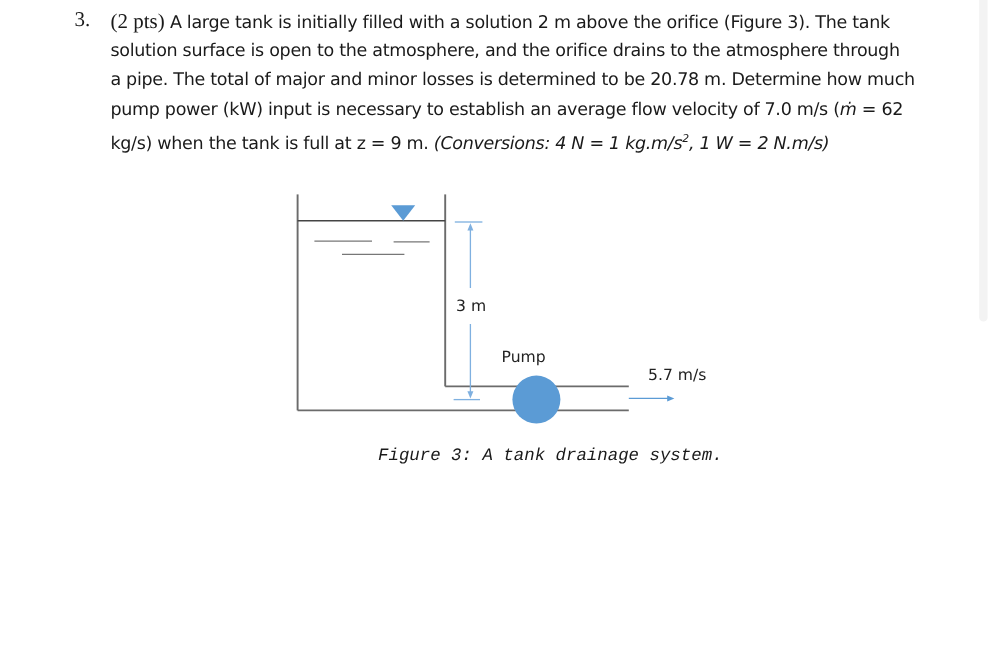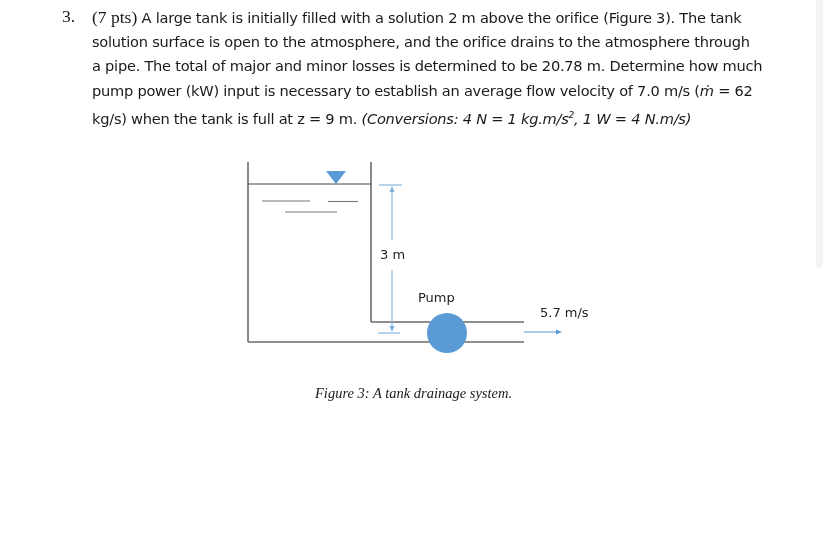--- a/index.html
+++ b/index.html
@@ -17,37 +17,37 @@
     .para .line { display: block; white-space: nowrap; }
     .serif { font-family: "Liberation Serif", serif; font-size: 17.5px; letter-spacing: 0; }
     .ital { font-style: italic; }
     .scrollbar {
       position: absolute; left: 816px; top: 0; width: 7px; height: 268px;
       background: #f3f3f3; border-radius: 0 0 4px 4px;
     }
     svg.figure { position: absolute; left: 0; top: 0; }
     .fig-label { font-family: "DejaVu Sans", sans-serif; font-size: 13px; fill: #222; }
     .caption {
-      position: absolute; left: 315px; top: 385px;
-      font-family: Liberation Serif, serif; font-style: italic; font-size: 14.5px; color: #1a1a1a;
+      position: absolute; left: 315px; top: 372px;
+      font-family: Liberation Mono, monospace; font-style: italic; font-size: 14.5px; color: #1a1a1a;
     }
   </style>
 </head>
 <body>
 
 <div class="page">
 
   <div class="qnum">3.</div>
 
   <div class="para">
-    <span class="line"><span class="serif">(7 pts)</span><span> A large tank is initially filled with a solution 2 m above the orifice (Figure 3). The tank</span></span>
+    <span class="line"><span class="serif">(2 pts)</span><span> A large tank is initially filled with a solution 2 m above the orifice (Figure 3). The tank</span></span>
     <span class="line">solution surface is open to the atmosphere, and the orifice drains to the atmosphere through</span>
     <span class="line">a pipe. The total of major and minor losses is determined to be 20.78 m. Determine how much</span>
     <span class="line"><span>pump power (kW) input is necessary to establish an average flow velocity of 7.0 m/s (</span><span class="ital">ṁ</span><span> = 62</span></span>
-    <span class="line"><span>kg/s) when the tank is full at   z = 9 m. </span><span class="ital"><span>(Conversions: 4 N = 1 kg.m/s</span><sup style="font-size:9px">2</sup><span>, 1 W = 4 N.m/s)</span></span></span>
+    <span class="line"><span>kg/s) when the tank is full at   z = 9 m. </span><span class="ital"><span>(Conversions: 4 N = 1 kg.m/s</span><sup style="font-size:9px">2</sup><span>, 1 W = 2 N.m/s)</span></span></span>
   </div>
 
   <div class="scrollbar"></div>
 
   <svg class="figure" width="828" height="555" viewBox="0 0 828 555">
 
     <g stroke="#6b6b6b" stroke-width="1.6" fill="none">
       <line x1="248" y1="162" x2="248" y2="342"></line>
       <line x1="371" y1="162" x2="371" y2="322"></line>
 

